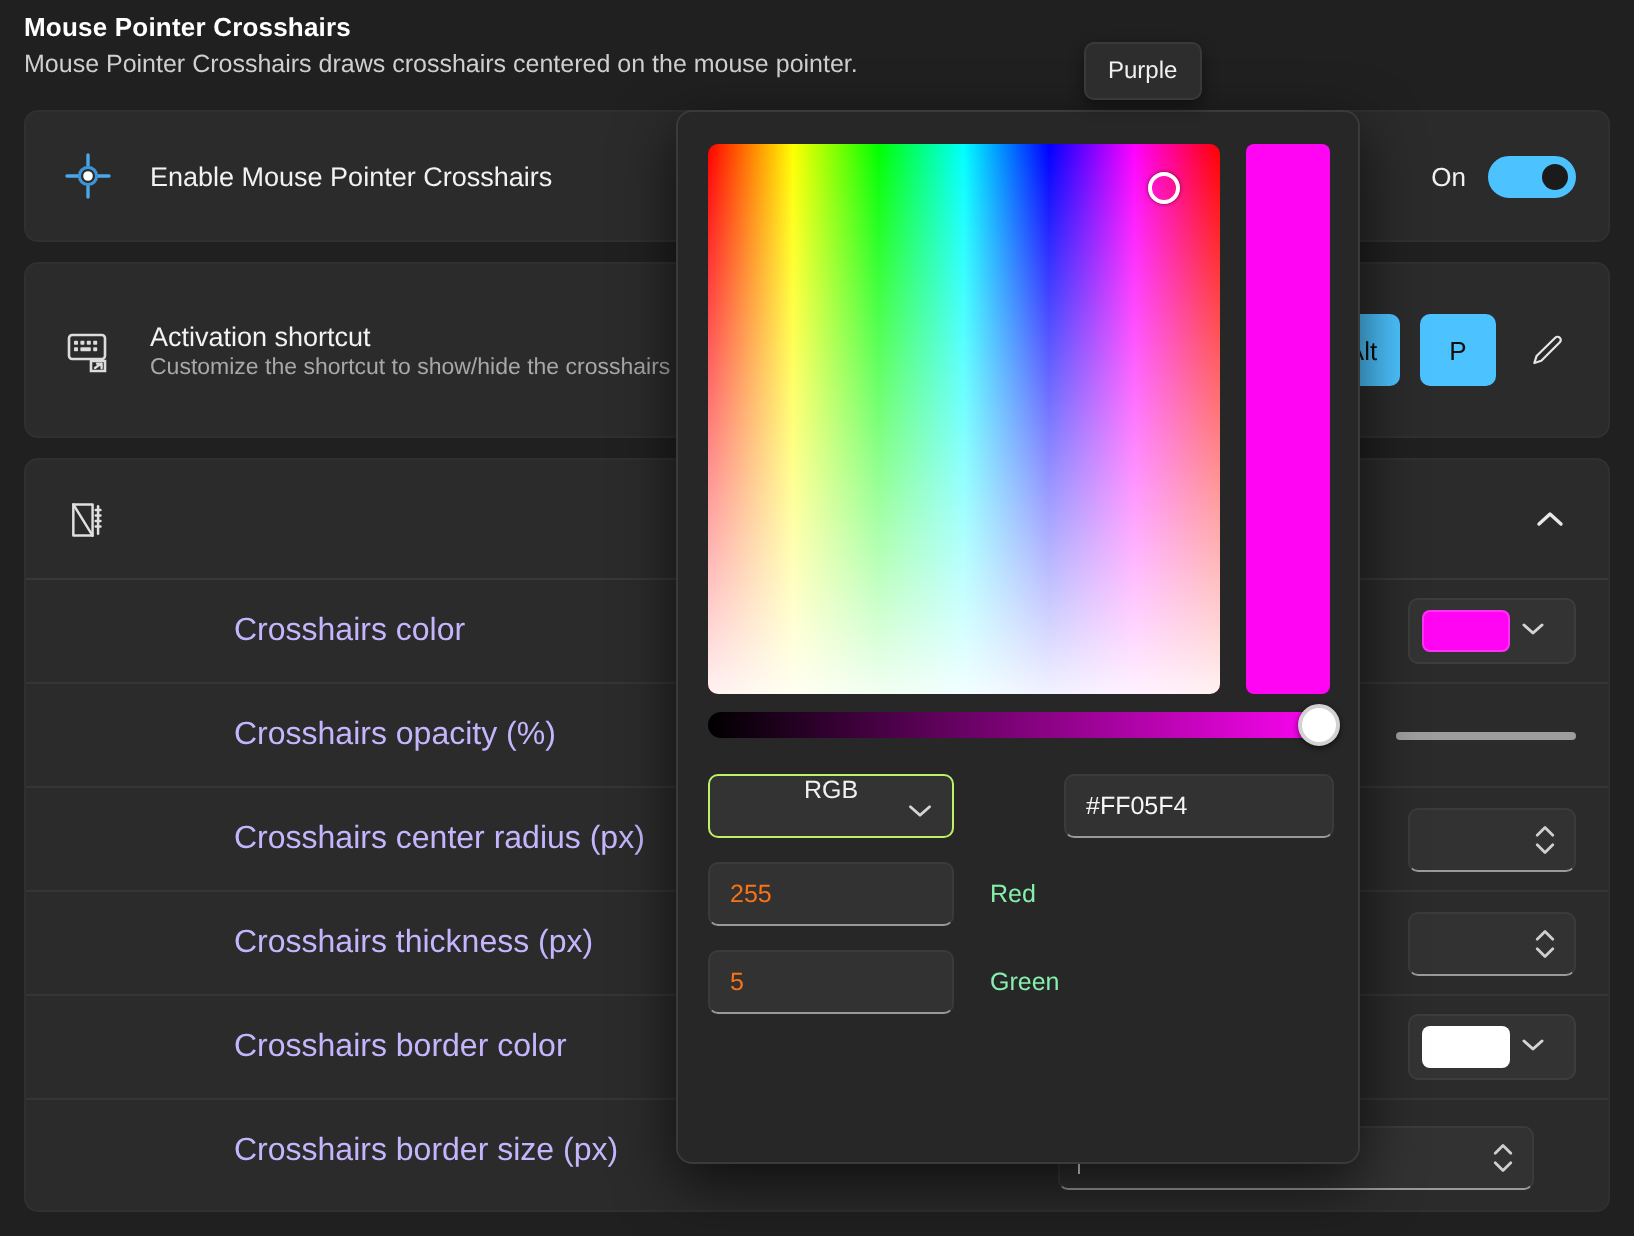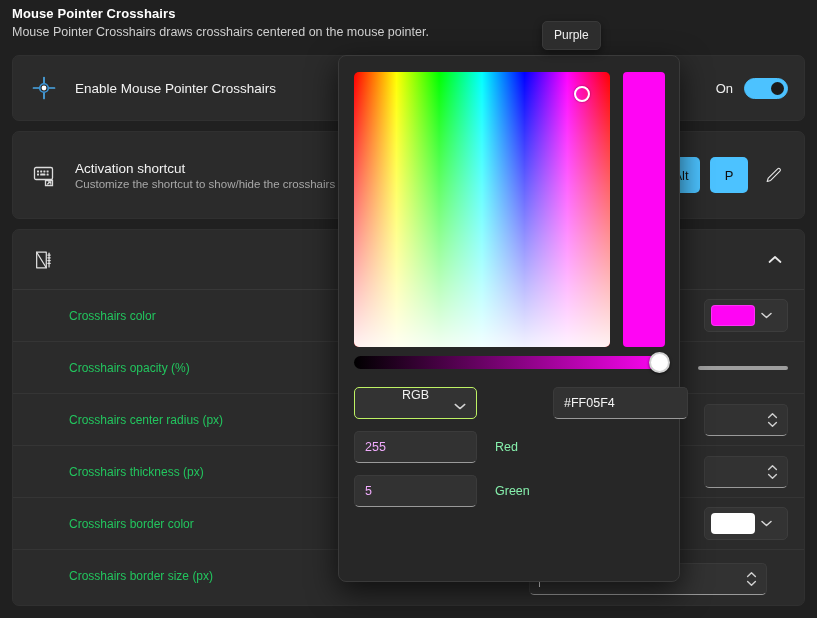--- a/index.html
+++ b/index.html
@@ -83,21 +83,21 @@
     height: 60px; display: flex; align-items: center; padding: 0 16px;
     border-bottom: 1px solid #383838;
   }
   .acc-chevron { margin-left: auto; color: #e8e8e8; font-size: 13px; padding-right: 6px; }
 
   .sub-row {
     position: relative; height: 52px; display: flex; align-items: center;
     padding: 0 16px 0 56px; border-bottom: 1px solid #353535;
   }
   .sub-row:last-child { border-bottom: none; }
-  .sub-label { font-size: 12px; color: #22c55e; }
+  .sub-label { font-size: 16px; color: #c4b5fd; margin-left: 48px; }
   .sub-ctrl { margin-left: auto; display: flex; align-items: center; }
 
   
   .swatch-btn {
     display: flex; align-items: center; gap: 6px;
     background: #333333; border: 1px solid #3d3d3d;
     border-radius: 5px; padding: 5px 8px 5px 6px;
     width: 84px;
   }
   .swatch { width: 44px; height: 21px; border-radius: 4px; border: 1px solid rgba(255,255,255,.18); }
@@ -164,29 +164,29 @@
     display: flex; align-items: center; padding: 0 10px;
     font-size: 12.5px; color: #f0f0f0; flex-direction: column;
   }
   .mode-select .chev-small { margin-left: auto; }
 
   .hex-field {
     position: absolute; left: 193px; top: 331px;
     width: 135px; height: 32px; background: #323232;
     border: 1px solid #3b3b3b; border-bottom: 1px solid #9a9a9a;
     border-radius: 5px; display: flex; align-items: center;
-    padding: 0 10px; font-size: 12.5px; color: #f5f5f5; margin-left: 21px;
+    padding: 0 10px; font-size: 12.5px; color: #f5f5f5;
   }
 
   .channel { position: absolute; left: 15px; display: flex; align-items: center; gap: 18px; }
   .chan-input {
     width: 123px; height: 32px; background: #323232;
     border: 1px solid #3b3b3b; border-bottom: 1px solid #9a9a9a;
     border-radius: 5px; display: flex; align-items: center;
-    padding: 0 10px; font-size: 12.5px; color: #f0abfc;
+    padding: 0 10px; font-size: 12.5px; color: #f97316;
   }
   .chan-label { font-size: 12.5px; color: #86efac; }
 
   
   .ghost-field {
     position: absolute; left: 529px; top: 563px; width: 238px; height: 32px;
     background: #323232; border: 1px solid #3b3b3b;
     border-bottom: 1px solid #9a9a9a; border-radius: 5px;
     display: flex; align-items: center; justify-content: flex-end;
     padding-right: 9px; z-index: 5;

